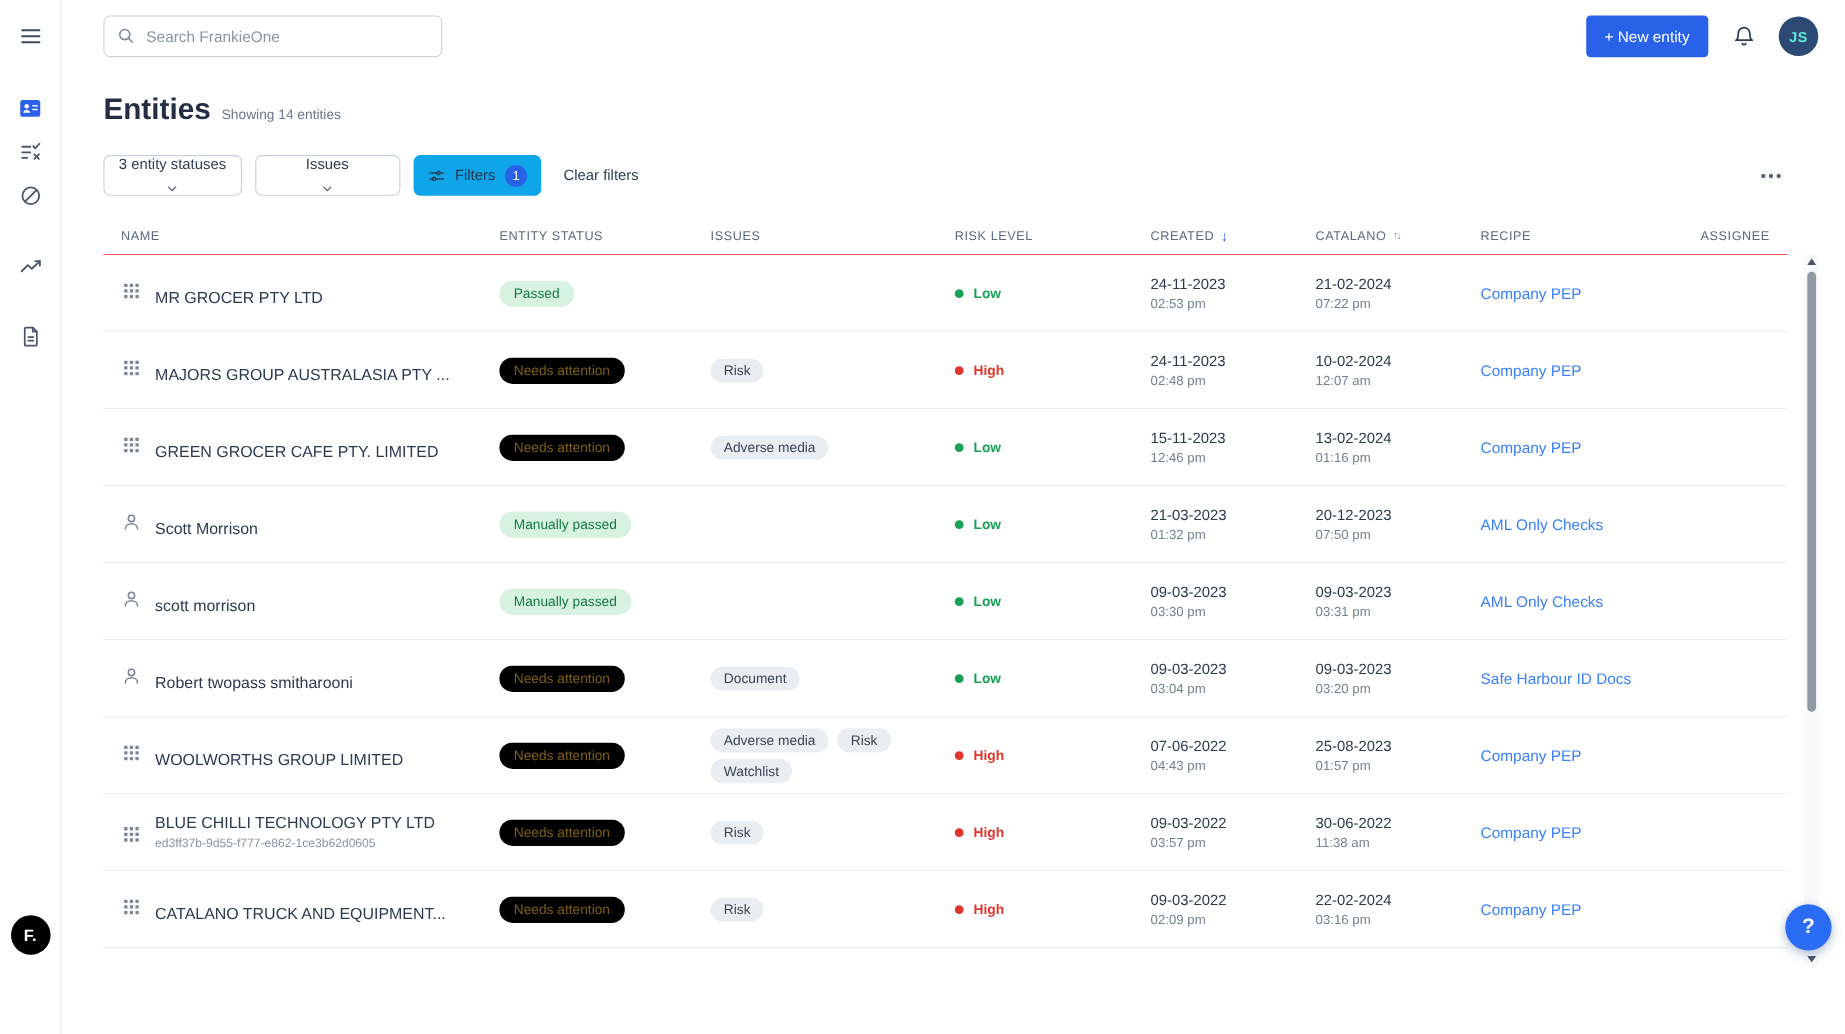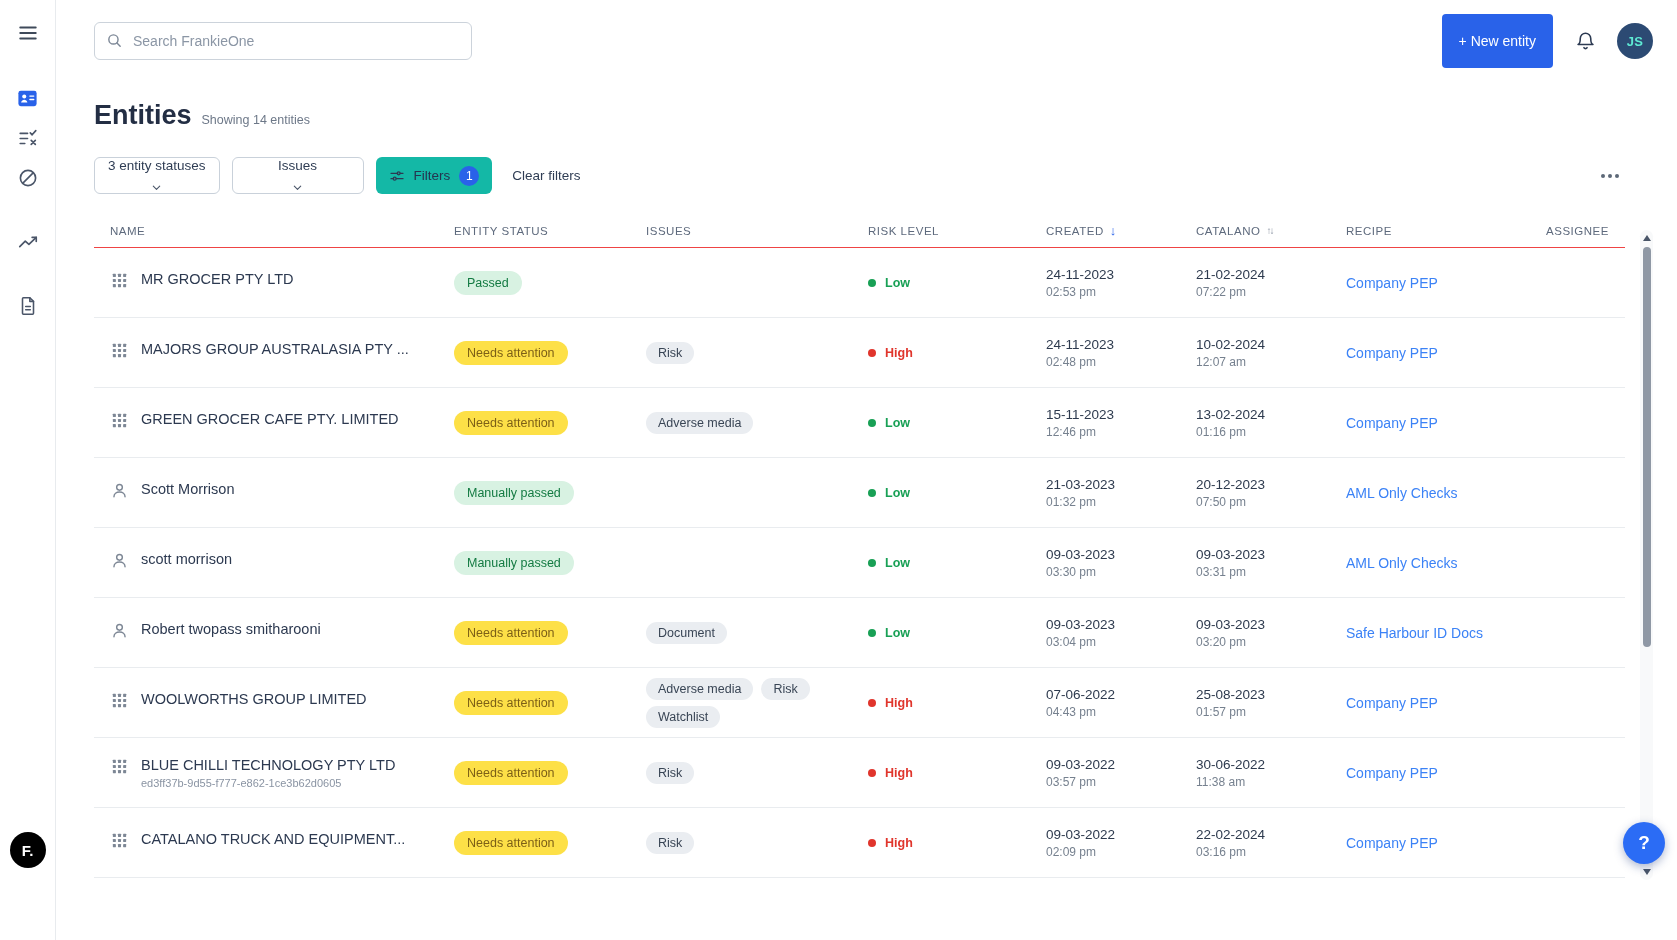--- a/index.html
+++ b/index.html
@@ -27,31 +27,31 @@
     width: 36px; height: 36px; border-radius: 50%;
     background: #000; color: #fff; font-weight: 700; font-size: 15px;
     display: flex; align-items: center; justify-content: center;
   }
 
   
   .main { position: absolute; left: 56px; top: 0; right: 0; bottom: 0; }
 
   
   .topbar { display: flex; align-items: center; padding: 14px 24px 10px 38px; }
-  .search-box { position: relative; width: 378px; border-radius: 11px; }
+  .search-box { position: relative; width: 308px; border-radius: 11px; }
   .search-box input {
     width: 100%; height: 38px; border: 1px solid #ccd3db; border-radius: 6px;
     padding: 0 12px 0 38px; font-size: 14px; color: #36445a; outline: none;
     font-family: inherit; background: #fff;
   }
   .search-box input::placeholder { color: #8b96a5; }
   .search-icon { position: absolute; left: 12px; top: 10px; }
   .topbar-right { margin-left: auto; display: flex; align-items: center; gap: 20px; }
   .btn-primary {
-    height: 54px; padding: 0 17px; background: #2962e9; color: #fff;
+    height: 38px; padding: 0 17px; background: #2962e9; color: #fff;
     border: none; border-radius: 4px; font-size: 14px; font-family: inherit;
     display: flex; align-items: center;
   }
   .bell-btn { width: 24px; height: 24px; display: flex; align-items: center; justify-content: center; }
   .avatar {
     width: 36px; height: 36px; border-radius: 50%; background: #2c4a73;
     color: #5eead4; font-size: 13px; font-weight: 700; letter-spacing: .4px;
     display: flex; align-items: center; justify-content: center;
   }
 
@@ -63,21 +63,21 @@
 
   
   .filter-bar { margin-top: 26px; display: flex; align-items: center; gap: 12px; }
   .btn-outline {
     height: 37px; background: #fff; border: 1px solid #c9d1da; border-radius: 6px;
     padding: 0 13px; display: flex; align-items: center; gap: 9px;
     font-size: 13.5px; color: #2f3d54; font-family: inherit; flex-direction: column;
   }
   .select-like { width: 132px; justify-content: space-between; }
   .btn-filters {
-    height: 37px; background: #14b8a6; border: none; border-radius: 6px;
+    height: 37px; background: #0ea5e9; border: none; border-radius: 6px;
     padding: 0 13px; display: flex; align-items: center; gap: 9px;
     font-size: 13.5px; color: #253450; font-family: inherit;
   }
   .filters-badge {
     width: 20px; height: 20px; border-radius: 50%; background: #2962e9;
     color: #fff; font-size: 12px; display: flex; align-items: center; justify-content: center;
   }
   .btn-text { background: none; border: none; font-size: 13.5px; color: #2f3d54; font-family: inherit; margin-left: 8px; }
   .ellipsis-btn { margin-left: auto; display: flex; gap: 3px; align-items: center; padding: 6px; }
   .ellipsis-btn i { width: 4px; height: 4px; border-radius: 50%; background: #5d6878; display: block; }
@@ -87,29 +87,29 @@
   .thead, .trow { display: grid; grid-template-columns: var(--cols); }
   .thead { height: 34px; align-items: center; border-bottom: 1px solid #ef4444; }
   .th {
     padding: 0 10px 0 16px; font-size: 11.5px; letter-spacing: .045em;
     color: #5e6a7d; display: flex; align-items: center; gap: 6px; white-space: nowrap;
   }
   .sort-desc { color: #2962e9; font-size: 13px; font-weight: 700; }
   .sort-toggle { color: #8791a0; font-size: 10px; letter-spacing: -2px; }
   .trow { min-height: 70px; align-items: center; border-bottom: 1px solid #e9ecef; background: #fff; }
   .cell { padding: 0 12px 0 16px; overflow: hidden; }
-  .name-cell { display: flex; align-items: flex-start; gap: 12px; white-space: nowrap; }
+  .name-cell { display: flex; align-items: flex-end; gap: 12px; white-space: nowrap; }
   .name-wrap { display: flex; flex-direction: column; overflow: hidden; }
   .entity-name { font-size: 14.5px; color: #2c3950; overflow: hidden; text-overflow: ellipsis; }
   .entity-sub { font-size: 11px; color: #8a94a3; margin-top: 4px; }
   .badge {
     display: inline-block; padding: 5px 13px; border-radius: 13px; font-size: 12.5px; white-space: nowrap;
   }
   .badge.positive { background: #d8f2e2; color: #137a42; }
-  .badge.warning  { background: #fde047; color: #7c5f17; }
+  .badge.warning  { background: #000000; color: #7c5f17; }
   .issues-cell { display: flex; flex-wrap: wrap; gap: 8px 8px; row-gap: 6px; align-items: center; }
   .chip { background: #eaedf1; border-radius: 13px; padding: 4px 12px; font-size: 12.5px; color: #394555; white-space: nowrap; }
   .risk-cell { display: flex; align-items: center; gap: 9px; font-size: 12.5px; font-weight: 700; }
   .risk-cell .dot { width: 8px; height: 8px; border-radius: 50%; }
   .risk-cell.low  { color: #18a055; } .risk-cell.low .dot  { background: #18a055; }
   .risk-cell.high { color: #e0352c; } .risk-cell.high .dot { background: #e0352c; }
   .date-cell { display: flex; flex-direction: column; gap: 3px; }
   .date-main { font-size: 13.5px; color: #2d3a4e; }
   .date-time { font-size: 12px; color: #76818f; }
   .recipe-cell { font-size: 14px; color: #3b82f6; white-space: nowrap; }

